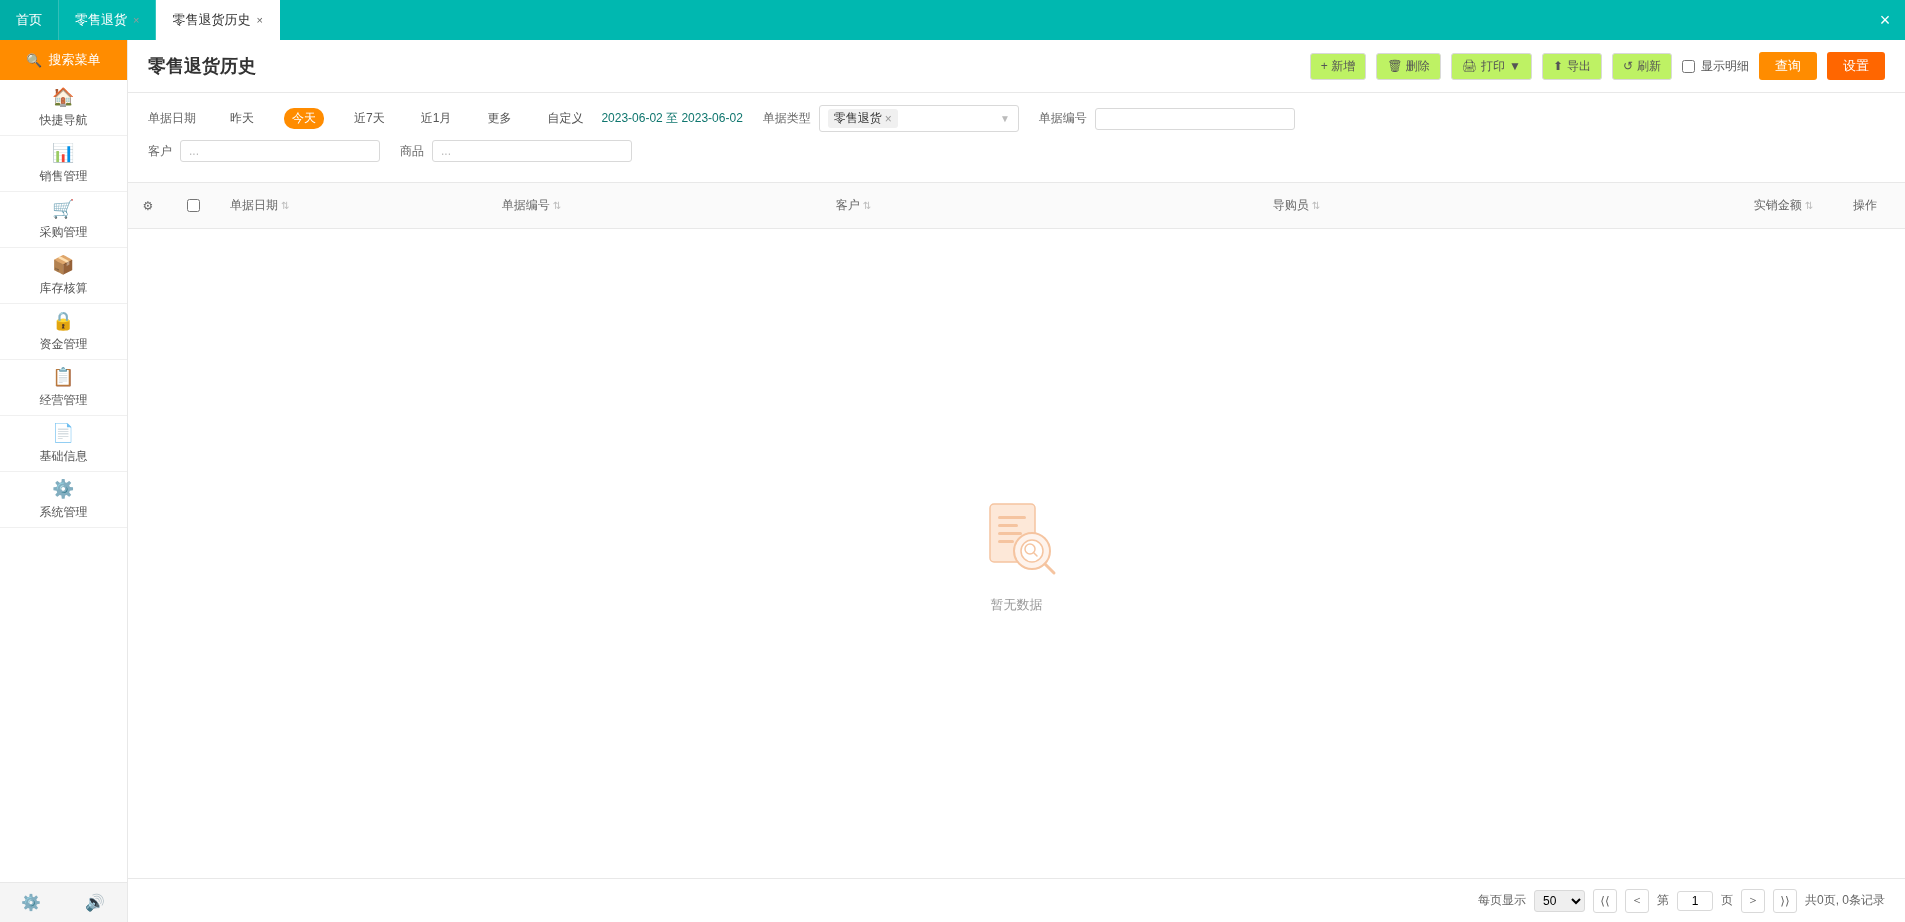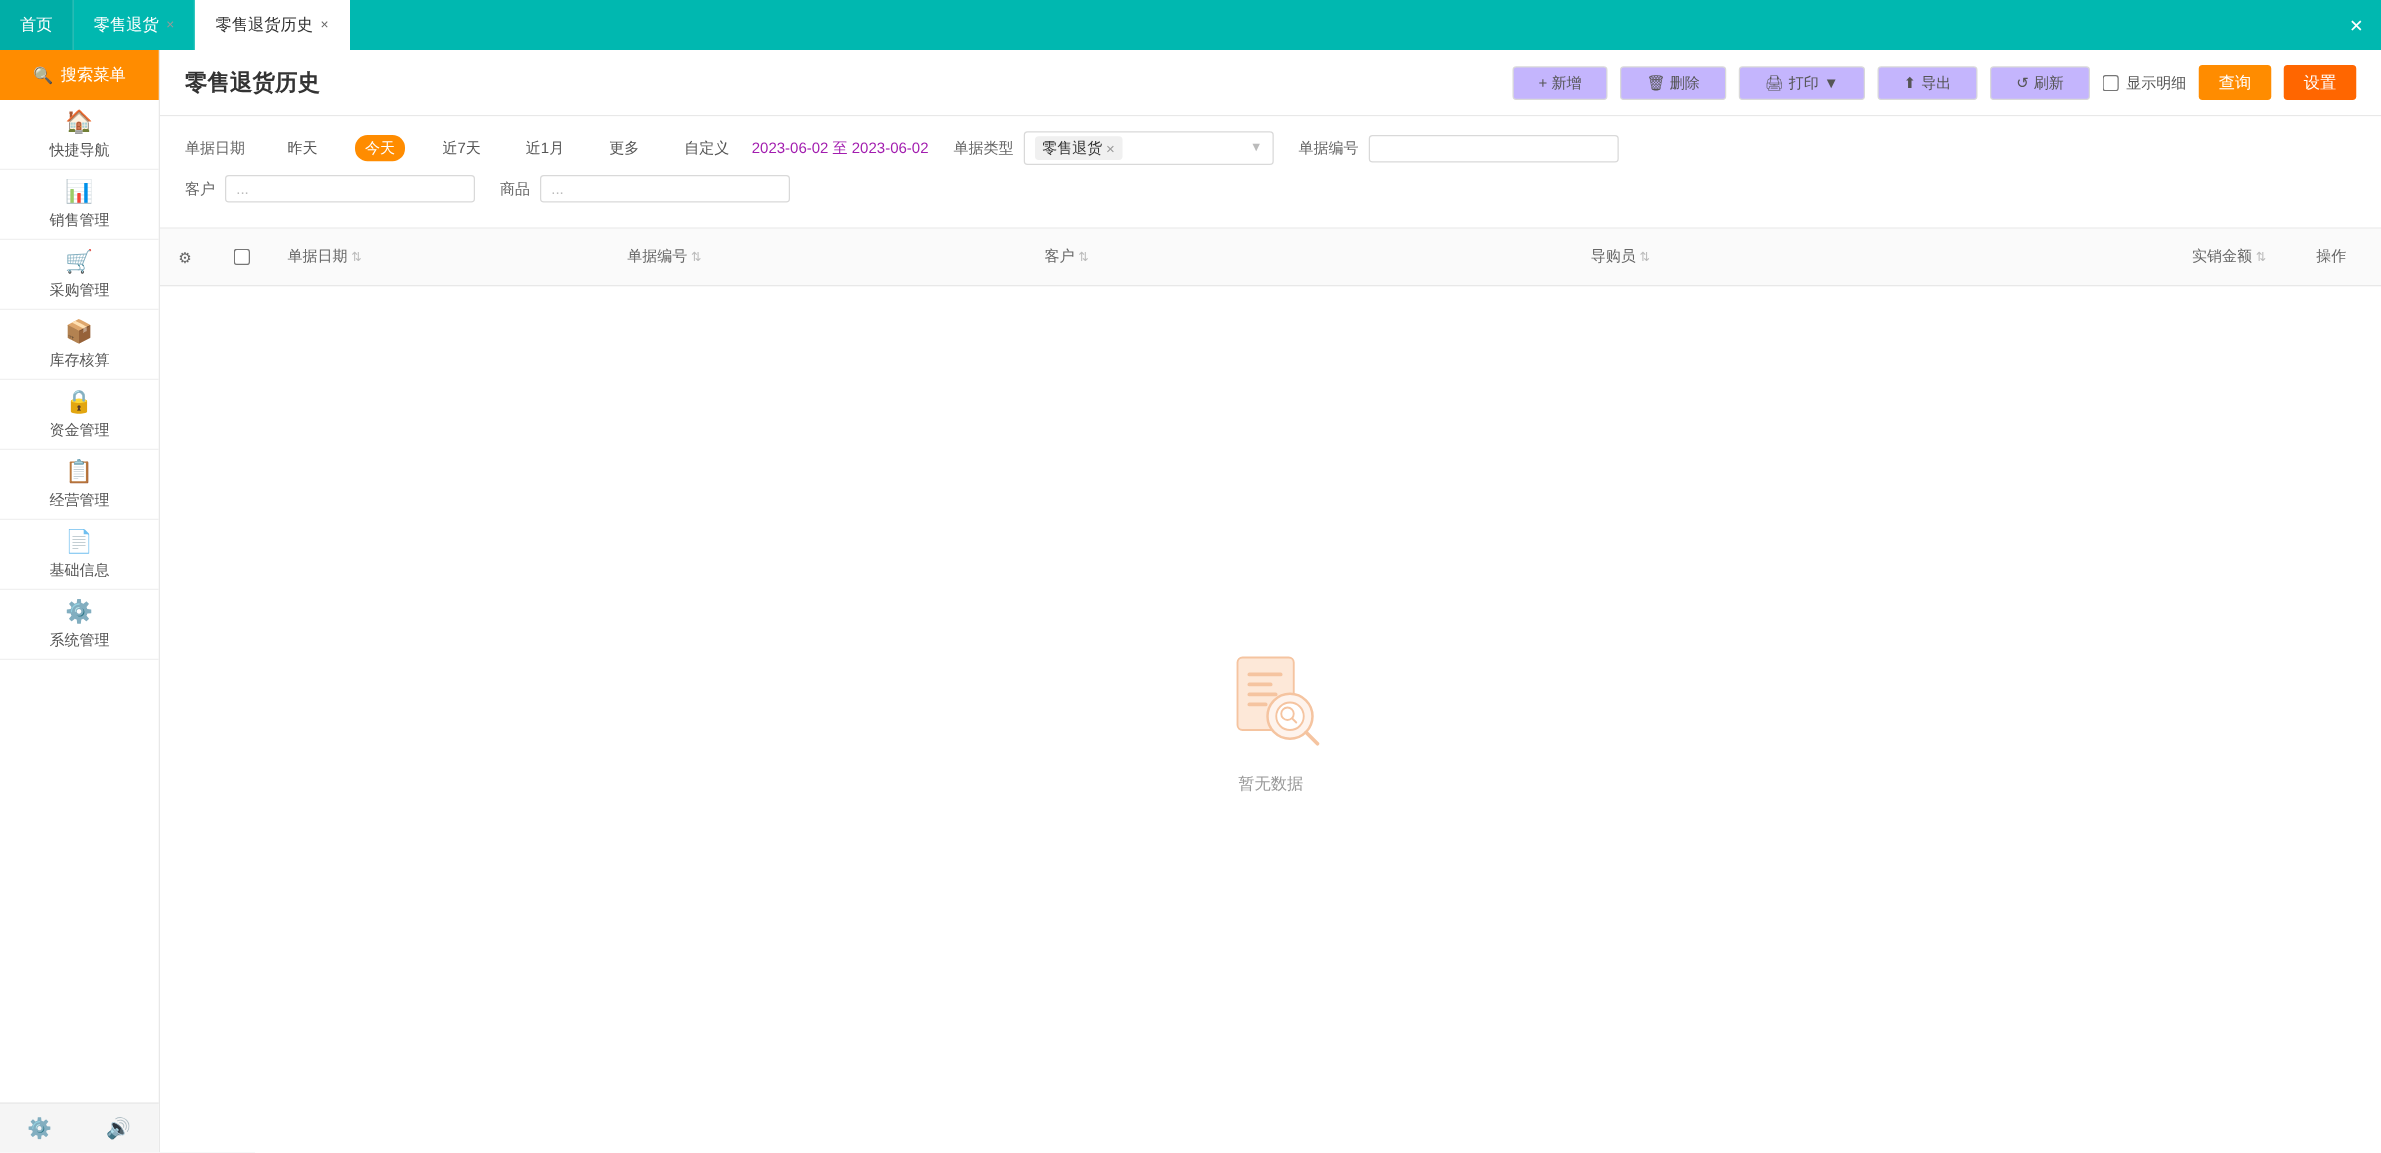--- a/index.html
+++ b/index.html
@@ -26,34 +26,34 @@
     .sidebar-bottom { margin-top: auto; height: 40px; background: #f5f5f5; display: flex; align-items: center; justify-content: space-around; border-top: 1px solid #e8e8e8; }
     .sidebar-bottom span { font-size: 16px; color: #888; cursor: pointer; }
 
     
     .content { flex: 1; display: flex; flex-direction: column; overflow: hidden; background: #f0f2f5; }
 
     
     .page-header { background: white; padding: 12px 20px; display: flex; align-items: center; justify-content: space-between; border-bottom: 1px solid #e8e8e8; flex-shrink: 0; }
     .page-title { font-size: 18px; font-weight: bold; color: #333; }
     .header-actions { display: flex; align-items: center; gap: 10px; }
-    .btn-action { display: flex; align-items: center; gap: 4px; padding: 4px 20px; border: 1px solid #d9d9d9; background: #c4b5fd; border-radius: 3px; cursor: pointer; font-size: 12px; color: #555; }
+    .btn-action { display: flex; align-items: center; gap: 4px; padding: 4px 10px; border: 1px solid #d9d9d9; background: #bef264; border-radius: 3px; cursor: pointer; font-size: 12px; color: #555; }
     .btn-primary { background: #ff8c00; color: white; border: none; padding: 5px 16px; border-radius: 3px; cursor: pointer; font-size: 13px; }
     .btn-setting { background: #ff6600; color: white; border: none; padding: 5px 16px; border-radius: 3px; cursor: pointer; font-size: 13px; }
     .checkbox-label { display: flex; align-items: center; gap: 6px; font-size: 12px; color: #555; cursor: pointer; }
 
     
     .filter-area { background: white; padding: 12px 20px; border-bottom: 1px solid #e8e8e8; flex-shrink: 0; }
     .filter-row { display: flex; align-items: center; gap: 20px; margin-bottom: 8px; flex-wrap: wrap; }
     .filter-item { display: flex; align-items: center; gap: 8px; }
     .filter-label { color: #666; font-size: 12px; white-space: nowrap; }
     .date-filters { display: flex; align-items: center; gap: 4px; }
     .date-btn { padding: 2px 6px; font-size: 12px; color: #555; cursor: pointer; border-radius: 3px; margin-left: 20px; }
     .date-btn.active { background: #ff8c00; color: white; border-radius: 10px; padding: 2px 8px; }
-    .date-range { font-size: 12px; color: #a21caf; margin-left: 4px; }
+    .date-range { font-size: 12px; color: #0f766e; margin-left: 4px; }
     .filter-select { display: flex; align-items: center; border: 1px solid #d9d9d9; border-radius: 3px; padding: 3px 8px; min-width: 200px; background: white; cursor: pointer; gap: 4px; }
     .filter-select .tag { background: #f0f0f0; border-radius: 3px; padding: 1px 6px; font-size: 12px; display: flex; align-items: center; gap: 3px; }
     .filter-select .tag .x { cursor: pointer; color: #999; }
     .filter-input { border: 1px solid #d9d9d9; border-radius: 3px; padding: 3px 8px; min-width: 200px; font-size: 12px; color: #333; outline: none; }
     .filter-input::placeholder { color: #bbb; }
     .collapse-btn { display: flex; align-items: center; gap: 4px; color: #666; font-size: 12px; cursor: pointer; padding: 4px 12px; border: 1px solid #e8e8e8; border-radius: 3px; background: #fafafa; }
 
     
     .table-area { flex: 1; background: white; margin: 0; overflow: hidden; display: flex; flex-direction: column; }
     .table-header { display: flex; align-items: center; background: #fafafa; border-bottom: 1px solid #e8e8e8; padding: 8px 0; flex-shrink: 0; }
@@ -275,15 +275,32 @@
             <line x1="73" y1="70" x2="82" y2="79" stroke="#f5c4a0" stroke-width="3" stroke-linecap="round"></line>
 
             <circle cx="58" cy="55" r="5" fill="none" stroke="#f5c4a0" stroke-width="1.5"></circle>
             <line x1="62" y1="59" x2="65" y2="62" stroke="#f5c4a0" stroke-width="1.5" stroke-linecap="round"></line>
           </svg>
           <span class="empty-text">暂无数据</span>
         </div>
       </div>
     </div>
 
+    <div class="pagination">
+      <span class="page-label">每页显示</span>
+      <select class="page-select">
+        <option>50</option>
+        <option>10</option>
+        <option>20</option>
+        <option>100</option>
+      </select>
+      <div class="page-btn">⟨⟨</div>
+      <div class="page-btn">＜</div>
+      <span class="page-label">第</span>
+      <input class="page-input" type="text" value="1" style="">
+      <span class="page-label">页</span>
+      <div class="page-btn">＞</div>
+      <div class="page-btn">⟩⟩</div>
+      <span class="page-info">共0页, 0条记录</span>
+    </div>
 
   </div>
 </div>
 
 </body></html>

